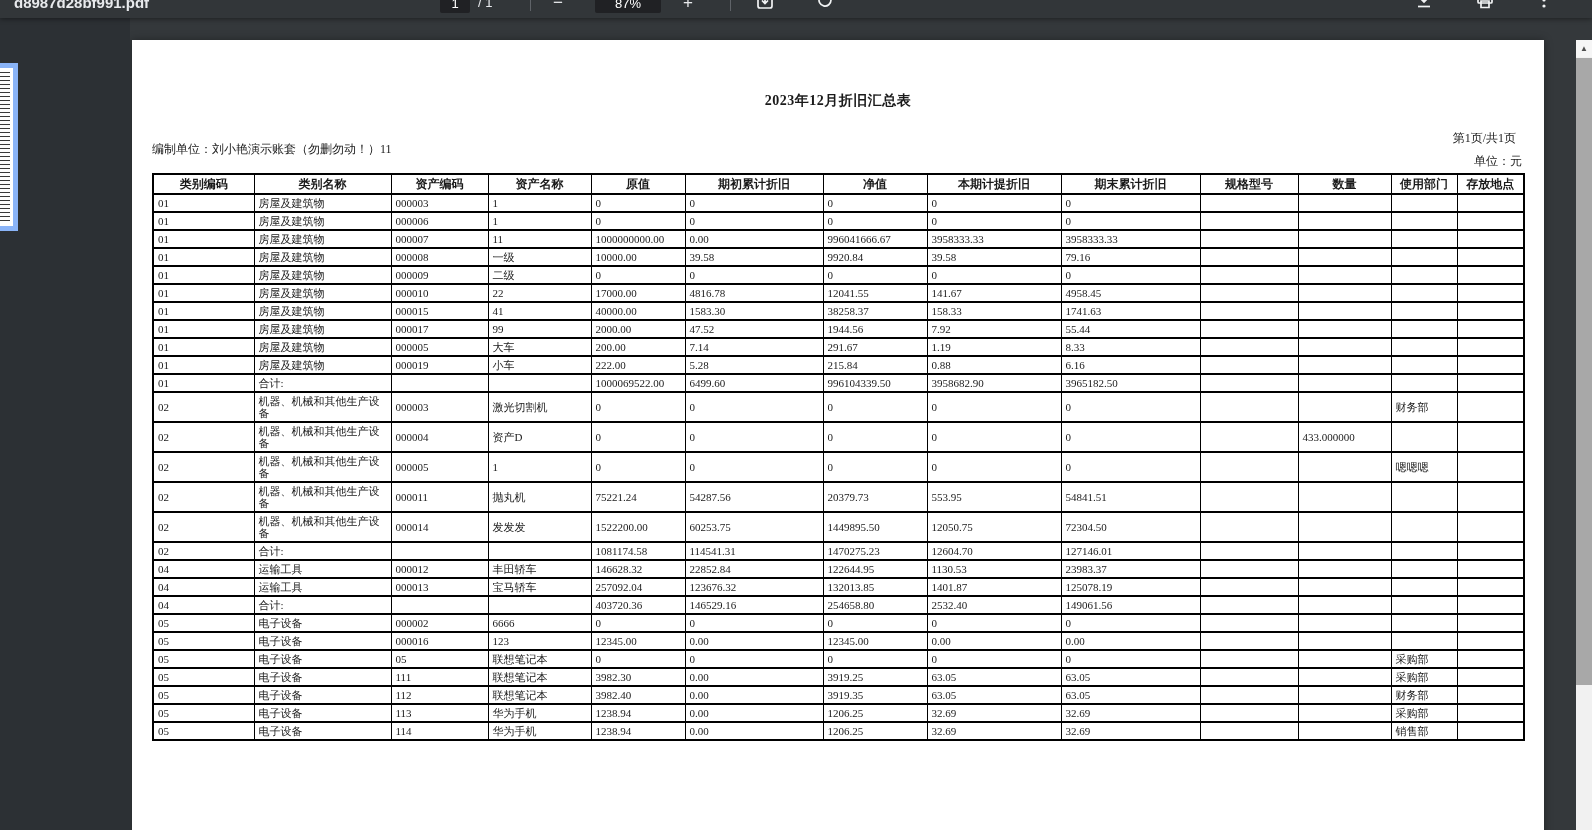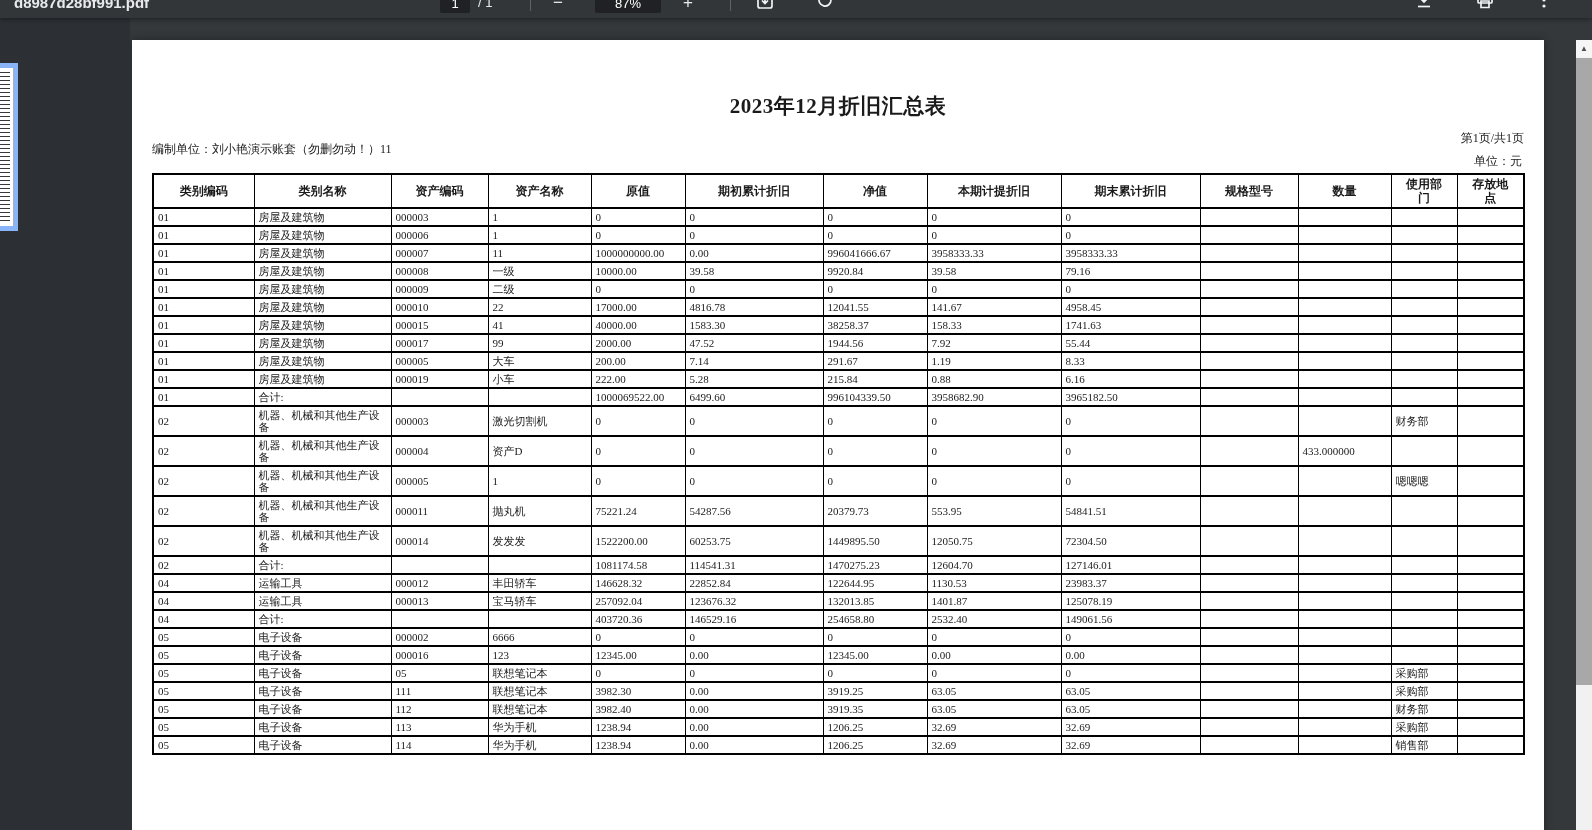--- a/index.html
+++ b/index.html
@@ -29,30 +29,30 @@
            background:#8ab4f8; padding:5px; cursor:pointer; }
   .thumb-page { width:100%; height:100%; background:#fff; padding:4px 3px; }
   .thumb-lines { width:100%; height:100%;
      background:repeating-linear-gradient(to bottom,#3a3a3a 0 1.5px,#ffffff 1.5px 4px); }
 
   
   .page { position:absolute; left:132px; top:40px; width:1412px; height:1200px;
           background:#ffffff; z-index:5; box-shadow:0 0 8px rgba(0,0,0,.35);
           font-family:"Liberation Serif","DejaVu Serif",serif; color:#1a1a1a; }
   .doc-title { position:absolute; top:52px; left:0; width:100%; text-align:center;
-               font-size:21px; font-weight:bold; letter-spacing:.5px; }
+               font-size:14px; font-weight:bold; letter-spacing:.5px; }
   .prepared { position:absolute; top:101px; left:20px; font-size:12px; }
-  .page-info { position:absolute; top:90px; right:20px; font-size:12px; }
+  .page-info { position:absolute; top:90px; right:28px; font-size:12px; }
   .unit { position:absolute; top:113px; right:22px; font-size:12px; }
 
   table.report { position:absolute; left:20px; top:133px; width:1371px;
                  border-collapse:collapse; table-layout:fixed;
                  font-family:"Liberation Serif","DejaVu Serif",serif; }
   table.report th { font-size:12px; font-weight:600; text-align:center; height:16px;
-                    border:1px solid #000; border-bottom:2px solid #000; padding:2px 14px; line-height:14px; }
+                    border:1px solid #000; border-bottom:2px solid #000; padding:2px 8px; line-height:14px; }
   table.report td { font-size:11px; text-align:left; vertical-align:middle; height:15px;
                     border:1px solid #000; border-bottom:2px solid #000;
                     padding:2px 4px; line-height:12px; word-break:break-all; overflow:hidden; }
   table.report { border:2px solid #000; }
 
   
   .scrollbar { position:absolute; right:0; top:40px; width:16px; height:790px;
                background:#f1f1f1; z-index:25; }
   .scroll-up { width:16px; height:17px; display:flex; align-items:center; justify-content:center;
                color:#4f4f4f; font-size:8px; cursor:pointer; background:#f6f6f6; }

